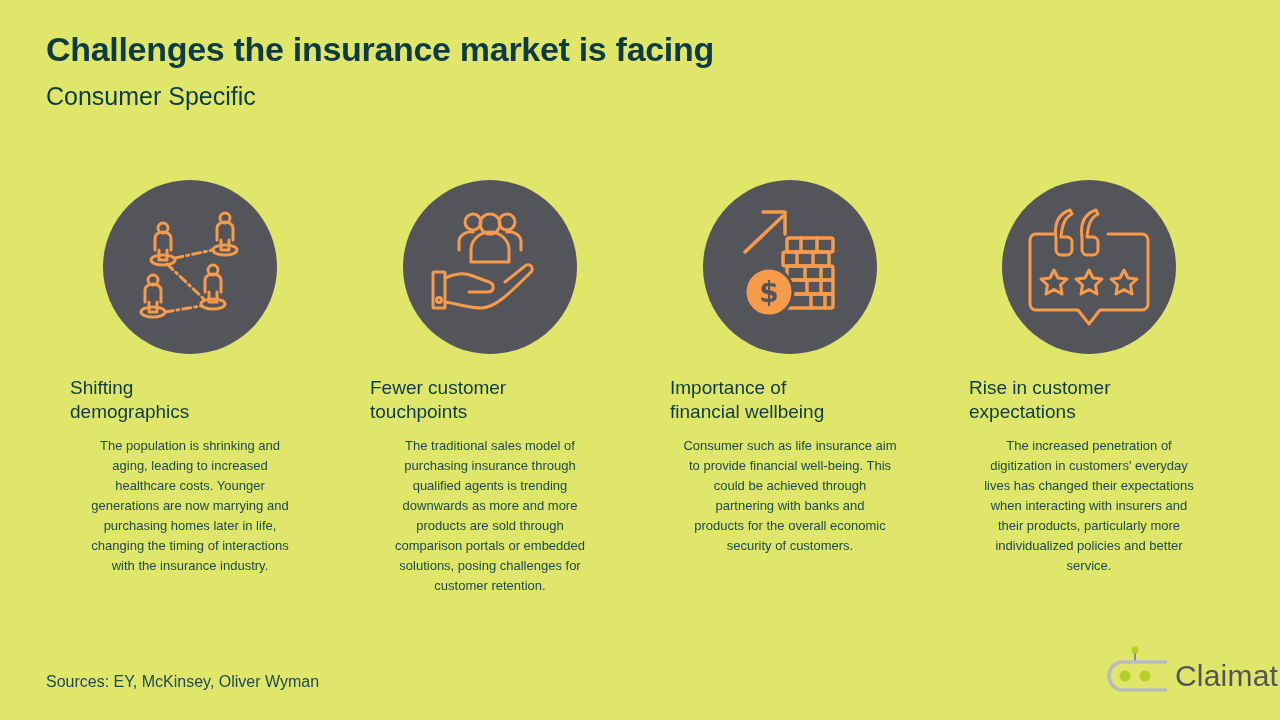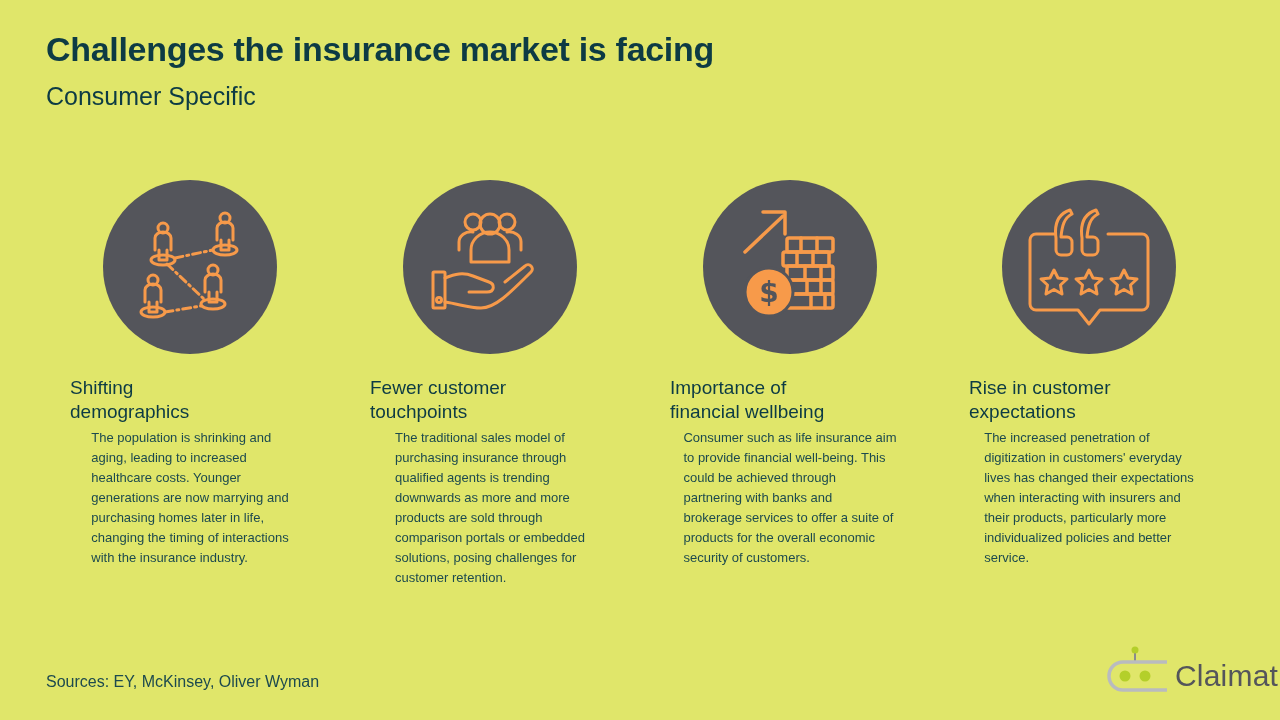--- a/index.html
+++ b/index.html
@@ -31,23 +31,23 @@
       display: flex; align-items: center; justify-content: center;
     }
     .circle svg { width: 130px; height: 130px; }
     .card-title {
       margin-top: 22px;
       font-size: 19px; font-weight: normal; color: #0d3b44;
       text-align: left; line-height: 24px;
       width: 240px;
     }
     .card-body {
-      margin-top: 4px;
+      margin-top: 12px;
       font-size: 13px; color: #1d4a4e;
-      line-height: 20px;
+      text-align: center; line-height: 20px;
     }
 
     .sources {
       position: absolute; left: 46px; top: 673px;
       font-size: 16px; color: #1d4a4e;
     }
 
     .logo {
       position: absolute; left: 1105px; top: 645px;
       display: flex; align-items: flex-end;
@@ -158,21 +158,20 @@
     </div>
     <div class="card-title">
       <div>Importance of</div>
       <div>financial wellbeing</div>
     </div>
     <div class="card-body">
       <div>Consumer such as life insurance aim</div>
       <div>to provide financial well-being. This</div>
       <div>could be achieved through</div>
       <div>partnering with banks and</div>
-      <div>brokerage services to offer a suite of</div>
       <div>products for the overall economic</div>
       <div>security of customers.</div>
     </div>
   </div>
 
   <div class="card" style="left:949px;">
     <div class="circle">
       <svg viewBox="0 0 130 130" fill="none" stroke="#f79a4a" stroke-width="3" stroke-linecap="round" stroke-linejoin="round">
 
         <path d="M30 32 H12 a6 6 0 0 0 -6 6 V102 a6 6 0 0 0 6 6 H54 L65 122 L76 108 H118 a6 6 0 0 0 6 -6 V38 a6 6 0 0 0 -6 -6 H84"></path>

